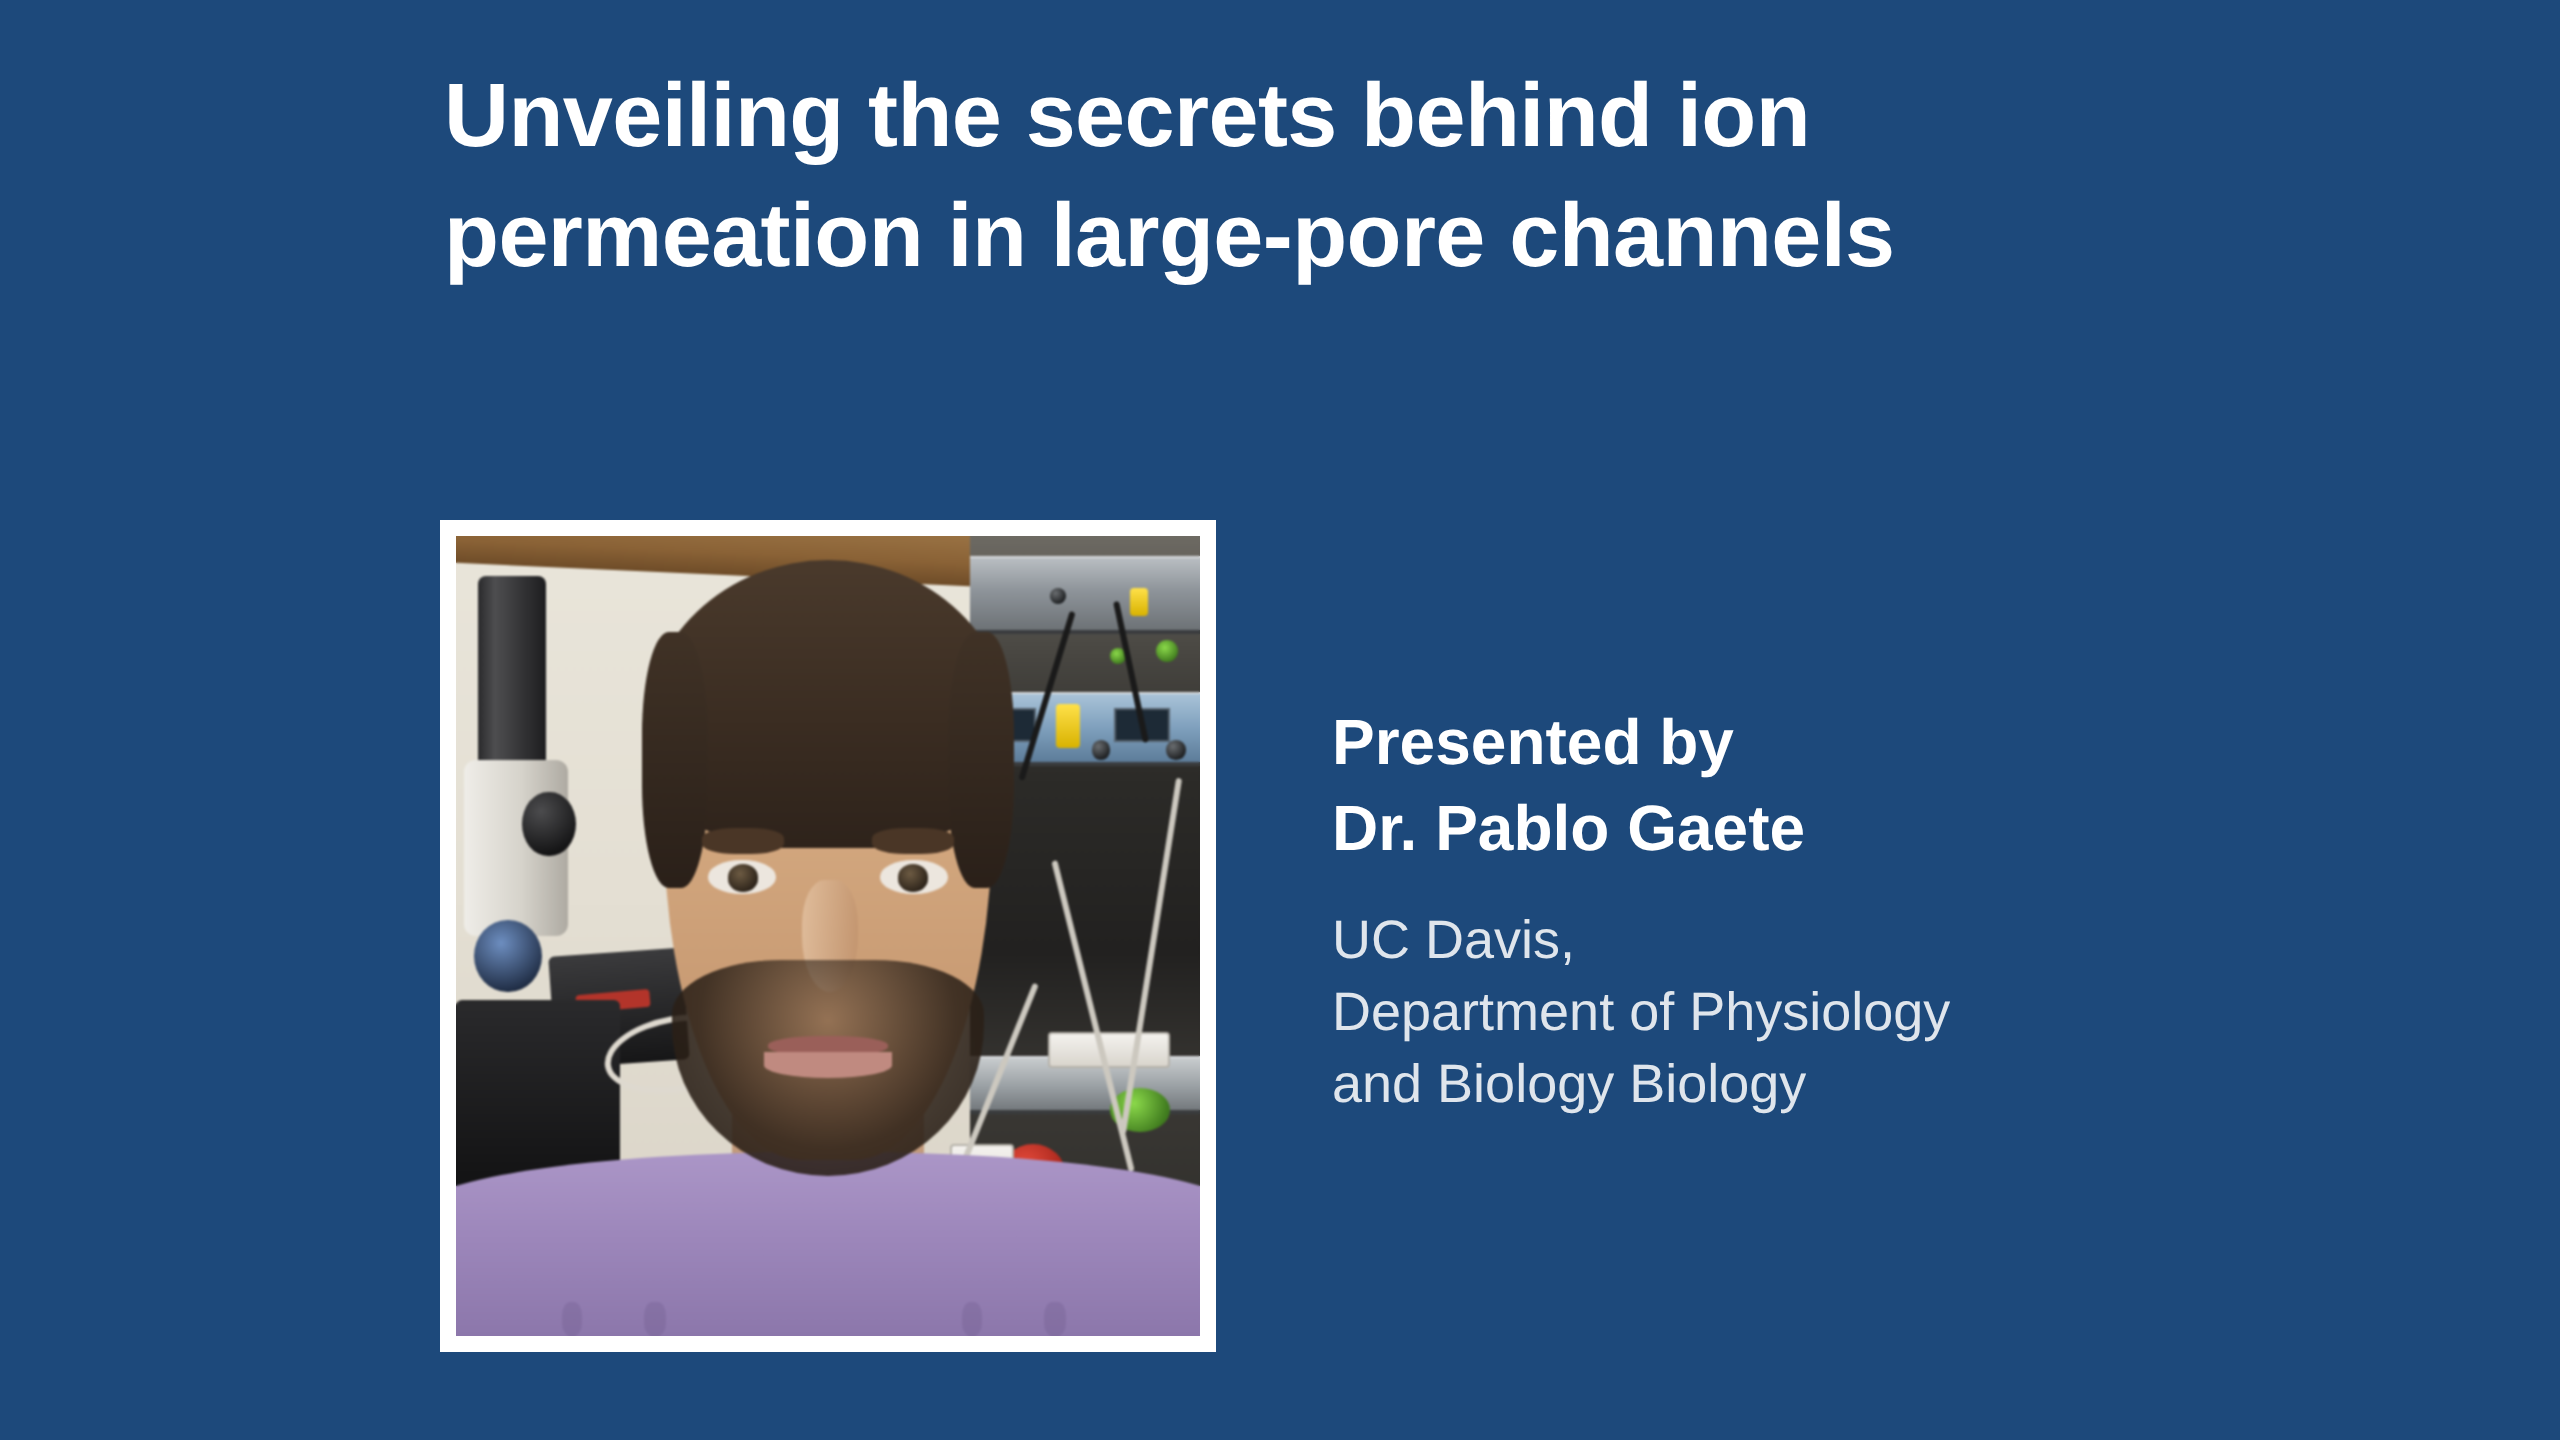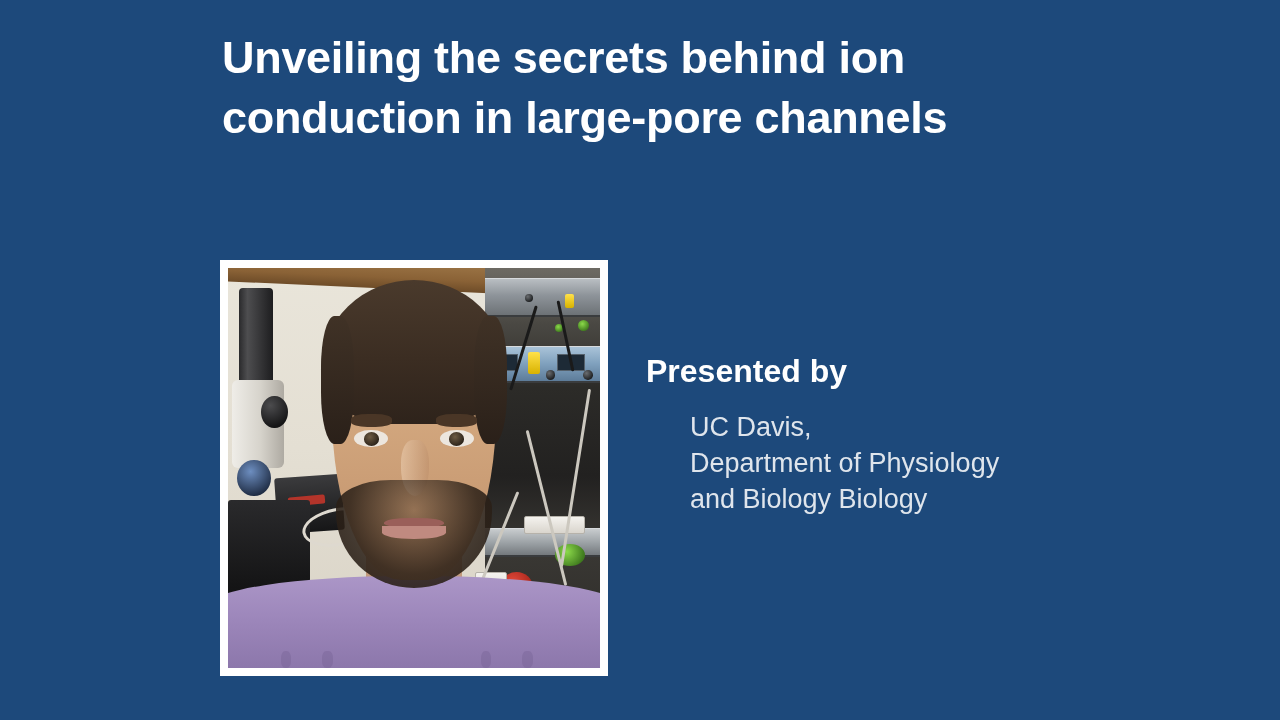--- a/index.html
+++ b/index.html
@@ -236,49 +236,48 @@
   }
   .photo-blur {
     position: absolute; inset: 0;
     backdrop-filter: blur(0.4px);
     pointer-events: none;
   }
 
   
   #presenter-block {
     position: absolute;
-    left: 646px;
+    left: 666px;
     top: 350px;
     width: 520px;
   }
   .presented-line {
     font-size: 32px;
     font-weight: bold;
     color: #ffffff;
     line-height: 43px;
     white-space: nowrap;
   }
   .affil-line {
     font-size: 27px;
     font-weight: normal;
     color: #dfe5ec;
     line-height: 36px;
     white-space: nowrap;
-    margin-left: 44px;
   }
   #affiliation { margin-top: 16px; }
 </style>
 </head>
 <body>
 
 <div id="slide">
 
   <div id="title-block">
     <div class="title-line">Unveiling the secrets behind ion</div>
-    <div class="title-line">conduction in large-pore channels</div>
+    <div class="title-line">permeation in large-pore channels</div>
   </div>
 
   <div id="photo-frame">
     <div id="photo">
 
       <div class="wall"></div>
       <div class="ceiling-trim"></div>
 
       <div class="rack"></div>
       <div class="rack-shelf s1"></div>
@@ -341,20 +340,21 @@
       <div class="beard"></div>
       <div class="mouth"></div>
       <div class="lip"></div>
 
       <div class="photo-blur"></div>
     </div>
   </div>
 
   <div id="presenter-block">
     <div class="presented-line">Presented by</div>
+    <div class="presented-line">Dr. Pablo Gaete</div>
     <div id="affiliation">
       <div class="affil-line">UC Davis,</div>
       <div class="affil-line">Department of Physiology</div>
       <div class="affil-line">and Biology Biology</div>
     </div>
   </div>
 
 </div>
 
 </body></html>

